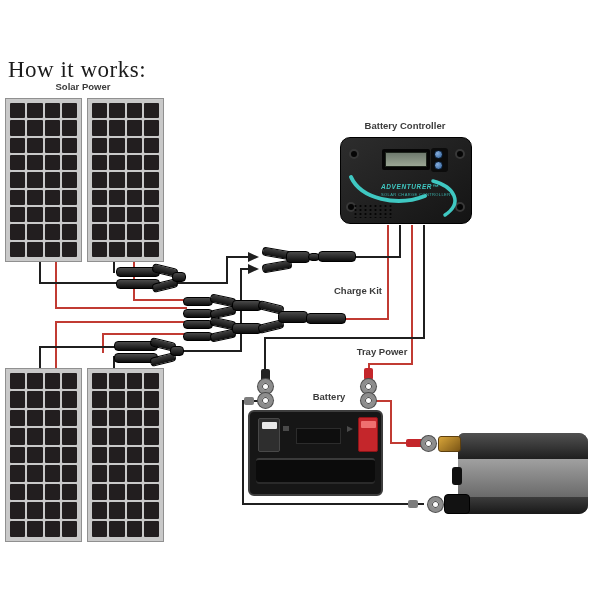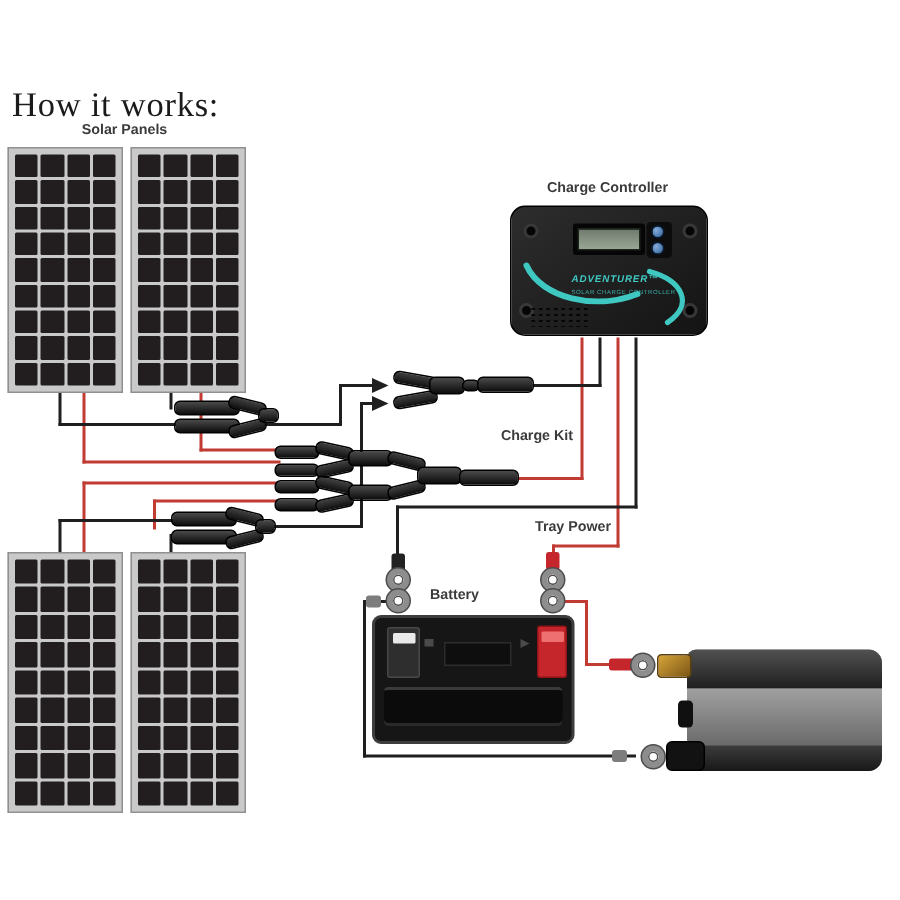--- a/index.html
+++ b/index.html
@@ -108,25 +108,25 @@
   }
   .inv-term-neg{background:#121212;border-radius:4px;border:1px solid #000;}
   .inv-knob{background:#101010;border-radius:3px;}
 </style>
 </head>
 <body>
 
 <div id="stage">
 
   <div class="abs title" style="left:8px;top:57px;">How it works:</div>
-  <div class="abs lbl" style="left:43px;top:81px;width:80px;">Solar Panels</div>
-  <div class="abs lbl" style="left:355px;top:120px;width:100px;">Charge Controller</div>
+  <div class="abs lbl" style="left:43px;top:81px;width:80px;">Solar Power</div>
+  <div class="abs lbl" style="left:355px;top:120px;width:100px;">Battery Controller</div>
   <div class="abs lbl" style="left:323px;top:285px;width:70px;">Charge Kit</div>
   <div class="abs lbl" style="left:347px;top:346px;width:70px;">Tray Power</div>
-  <div class="abs lbl" style="left:268px;top:391px;width:70px;">Battery</div>
+  <div class="abs lbl" style="left:294px;top:391px;width:70px;">Battery</div>
 
   <div class="abs panel" style="left:5px;top:98px;width:77px;height:164px;">
       <div class="panel-grid">
         <div class="cell"></div>
         <div class="cell"></div>
         <div class="cell"></div>
         <div class="cell"></div>
         <div class="cell"></div>
         <div class="cell"></div>
         <div class="cell"></div>

